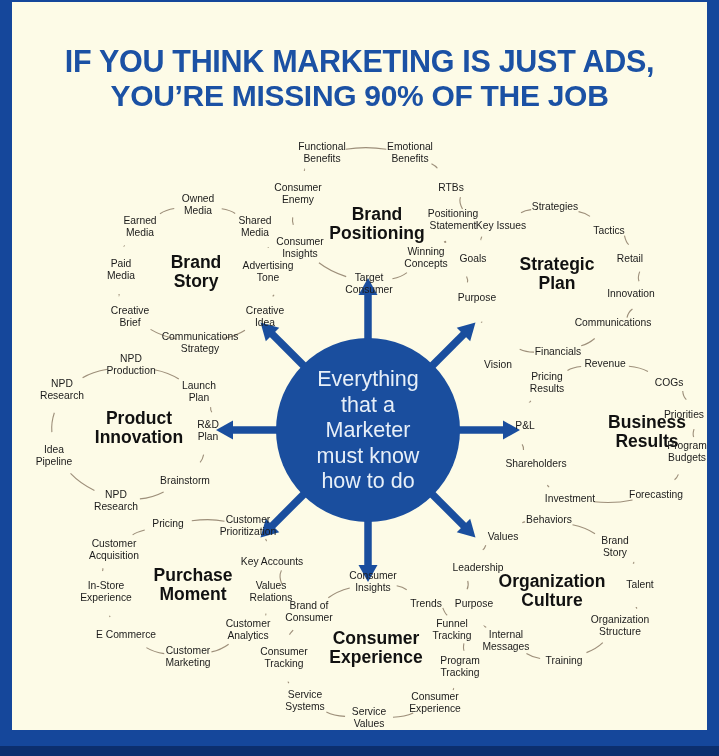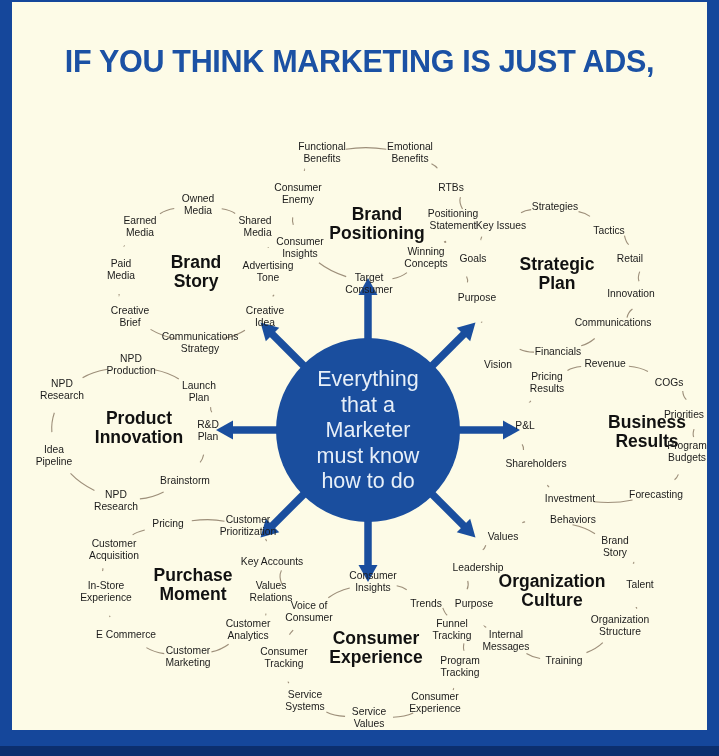--- a/index.html
+++ b/index.html
@@ -64,20 +64,21 @@
   }
 </style>
 </head>
 <body>
 
 <div id="frame">
   <div id="canvas">
 
     <div id="title">
       <span class="ln ln1">IF YOU THINK MARKETING IS JUST ADS,</span>
+      <span class="ln ln2">YOU’RE MISSING 90% OF THE JOB</span>
     </div>
 
     <svg id="art" viewBox="0 0 695 728">
       <g id="arcs">
           <path d="M 333.69958305864793 147.21453267795815 Q 353.80829111387686 144.00262565650647 374.29532198369316 147.246569549969" fill="none" stroke="#8C7B66" stroke-width="1.1" opacity="0.85"></path>
           <path d="M 419.4712679029192 161.72308978984478 Q 423.73417484170403 163.85205274056682 425.3796222284619 166.2392988646508" fill="none" stroke="#8C7B66" stroke-width="1.1" opacity="0.85"></path>
           <path d="M 450.5058044947745 207.062204607496 Q 446.7716055636617 200.2264842571362 448.41250482562845 195.17337580346066" fill="none" stroke="#8C7B66" stroke-width="1.1" opacity="0.85"></path>
           <path d="M 433.55041017907945 240.81454824229567 Q 434.38708937069936 238.2521980673999 432.101781501078 240.2416527996357" fill="none" stroke="#8C7B66" stroke-width="1.1" opacity="0.85"></path>
           <path d="M 394.9334850649951 270.5762823872631 Q 389.33775300878824 274.8541995049312 380.4346676598621 276.82154929811895" fill="none" stroke="#8C7B66" stroke-width="1.1" opacity="0.85"></path>
           <path d="M 334.1683523927848 274.6029825240206 Q 318.0055262961552 269.3665357657848 306.9356101340962 260.74593736761125" fill="none" stroke="#8C7B66" stroke-width="1.1" opacity="0.85"></path>
@@ -235,21 +236,21 @@
           <div>Strategy</div>
         </div>
         <div class="node" title="Creative Idea" style="left: 253px; top: 315px;">
           <div>Creative</div>
           <div>Idea</div>
         </div>
         <div class="node" title="Advertising Tone" style="left: 256px; top: 270px;">
           <div>Advertising</div>
           <div>Tone</div>
         </div>
-        <div class="node" title="Shared Media" style="left: 243px; top: 225px; text-align: right;">
+        <div class="node" title="Shared Media" style="left: 243px; top: 225px;">
           <div>Shared</div>
           <div>Media</div>
         </div>
         <div class="cluster-title" style="left: 545px; top: 272px;">
           <div>Strategic</div>
           <div>Plan</div>
         </div>
         <div class="node" title="Strategies" style="left: 543px; top: 205px;">
           <div>Strategies</div>
         </div>
@@ -310,21 +311,21 @@
           <div>P&amp;L</div>
         </div>
         <div class="node" title="Market Results" style="left: 535px; top: 381px;">
           <div>Pricing</div>
           <div>Results</div>
         </div>
         <div class="cluster-title" style="left: 540px; top: 589px;">
           <div>Organization</div>
           <div>Culture</div>
         </div>
-        <div class="node" title="Behaviors" style="left: 537px; top: 518px; margin-left: 24px;">
+        <div class="node" title="Behaviors" style="left: 537px; top: 518px;">
           <div>Behaviors</div>
         </div>
         <div class="node" title="Brand Story" style="left: 603px; top: 545px;">
           <div>Brand</div>
           <div>Story</div>
         </div>
         <div class="node" title="Talent" style="left: 628px; top: 583px;">
           <div>Talent</div>
         </div>
         <div class="node" title="Organization Structure" style="left: 608px; top: 624px;">
@@ -376,21 +377,21 @@
         </div>
         <div class="node" title="Service Systems" style="left: 293px; top: 699px;">
           <div>Service</div>
           <div>Systems</div>
         </div>
         <div class="node" title="Consumer Tracking" style="left: 272px; top: 656px;">
           <div>Consumer</div>
           <div>Tracking</div>
         </div>
         <div class="node" title="Voice of Consumer" style="left: 297px; top: 610px;">
-          <div>Voice of</div>
+          <div>Brand of</div>
           <div>Consumer</div>
         </div>
         <div class="cluster-title" style="left: 181px; top: 583px;">
           <div>Purchase</div>
           <div>Moment</div>
         </div>
         <div class="node" title="Pricing" style="left: 156px; top: 522px;">
           <div>Pricing</div>
         </div>
         <div class="node" title="Customer Prioritization" style="left: 236px; top: 524px;">

